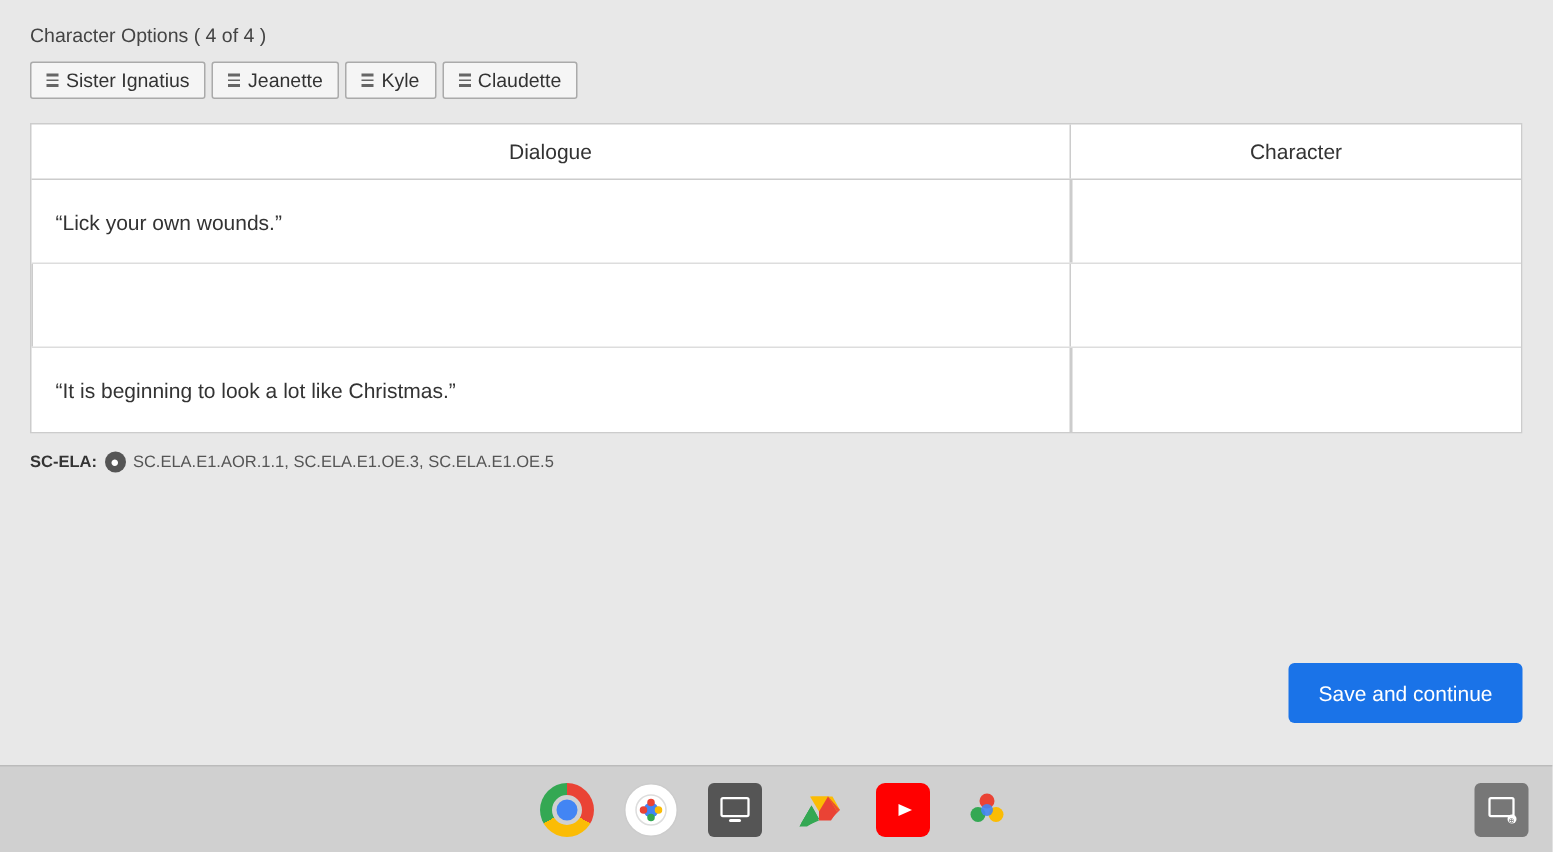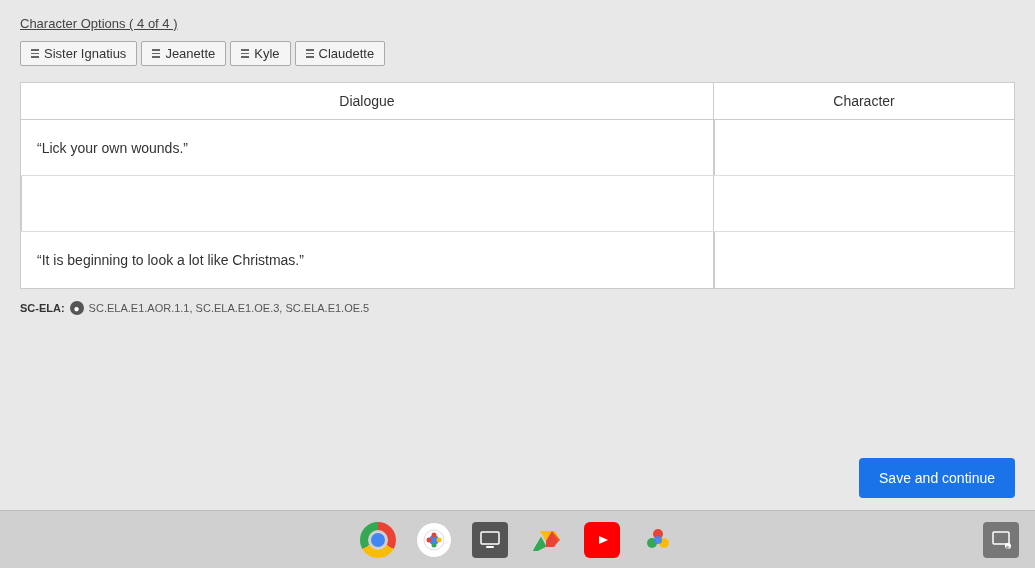--- a/index.html
+++ b/index.html
@@ -21,21 +21,20 @@
       padding: 16px 20px 0 20px;
       background: #e8e8e8;
       height: 510px;
     }
 
     .character-options-label {
       font-size: 13px;
       color: #444;
       margin-bottom: 10px;
       font-weight: normal;
-      text-decoration: underline;
     }
 
     .character-tabs {
       display: flex;
       gap: 4px;
       margin-bottom: 16px;
     }
 
     .character-tab {
       display: flex;
@@ -138,21 +137,21 @@
       color: white;
       font-size: 10px;
       display: inline-flex;
       align-items: center;
       justify-content: center;
       font-weight: bold;
     }
 
     .save-continue-btn {
       position: absolute;
-      bottom: 70px;
+      bottom: 86px;
       right: 20px;
       background: #1a73e8;
       color: white;
       border: none;
       padding: 12px 20px;
       font-size: 14px;
       font-weight: 500;
       cursor: pointer;
       border-radius: 4px;
     }

